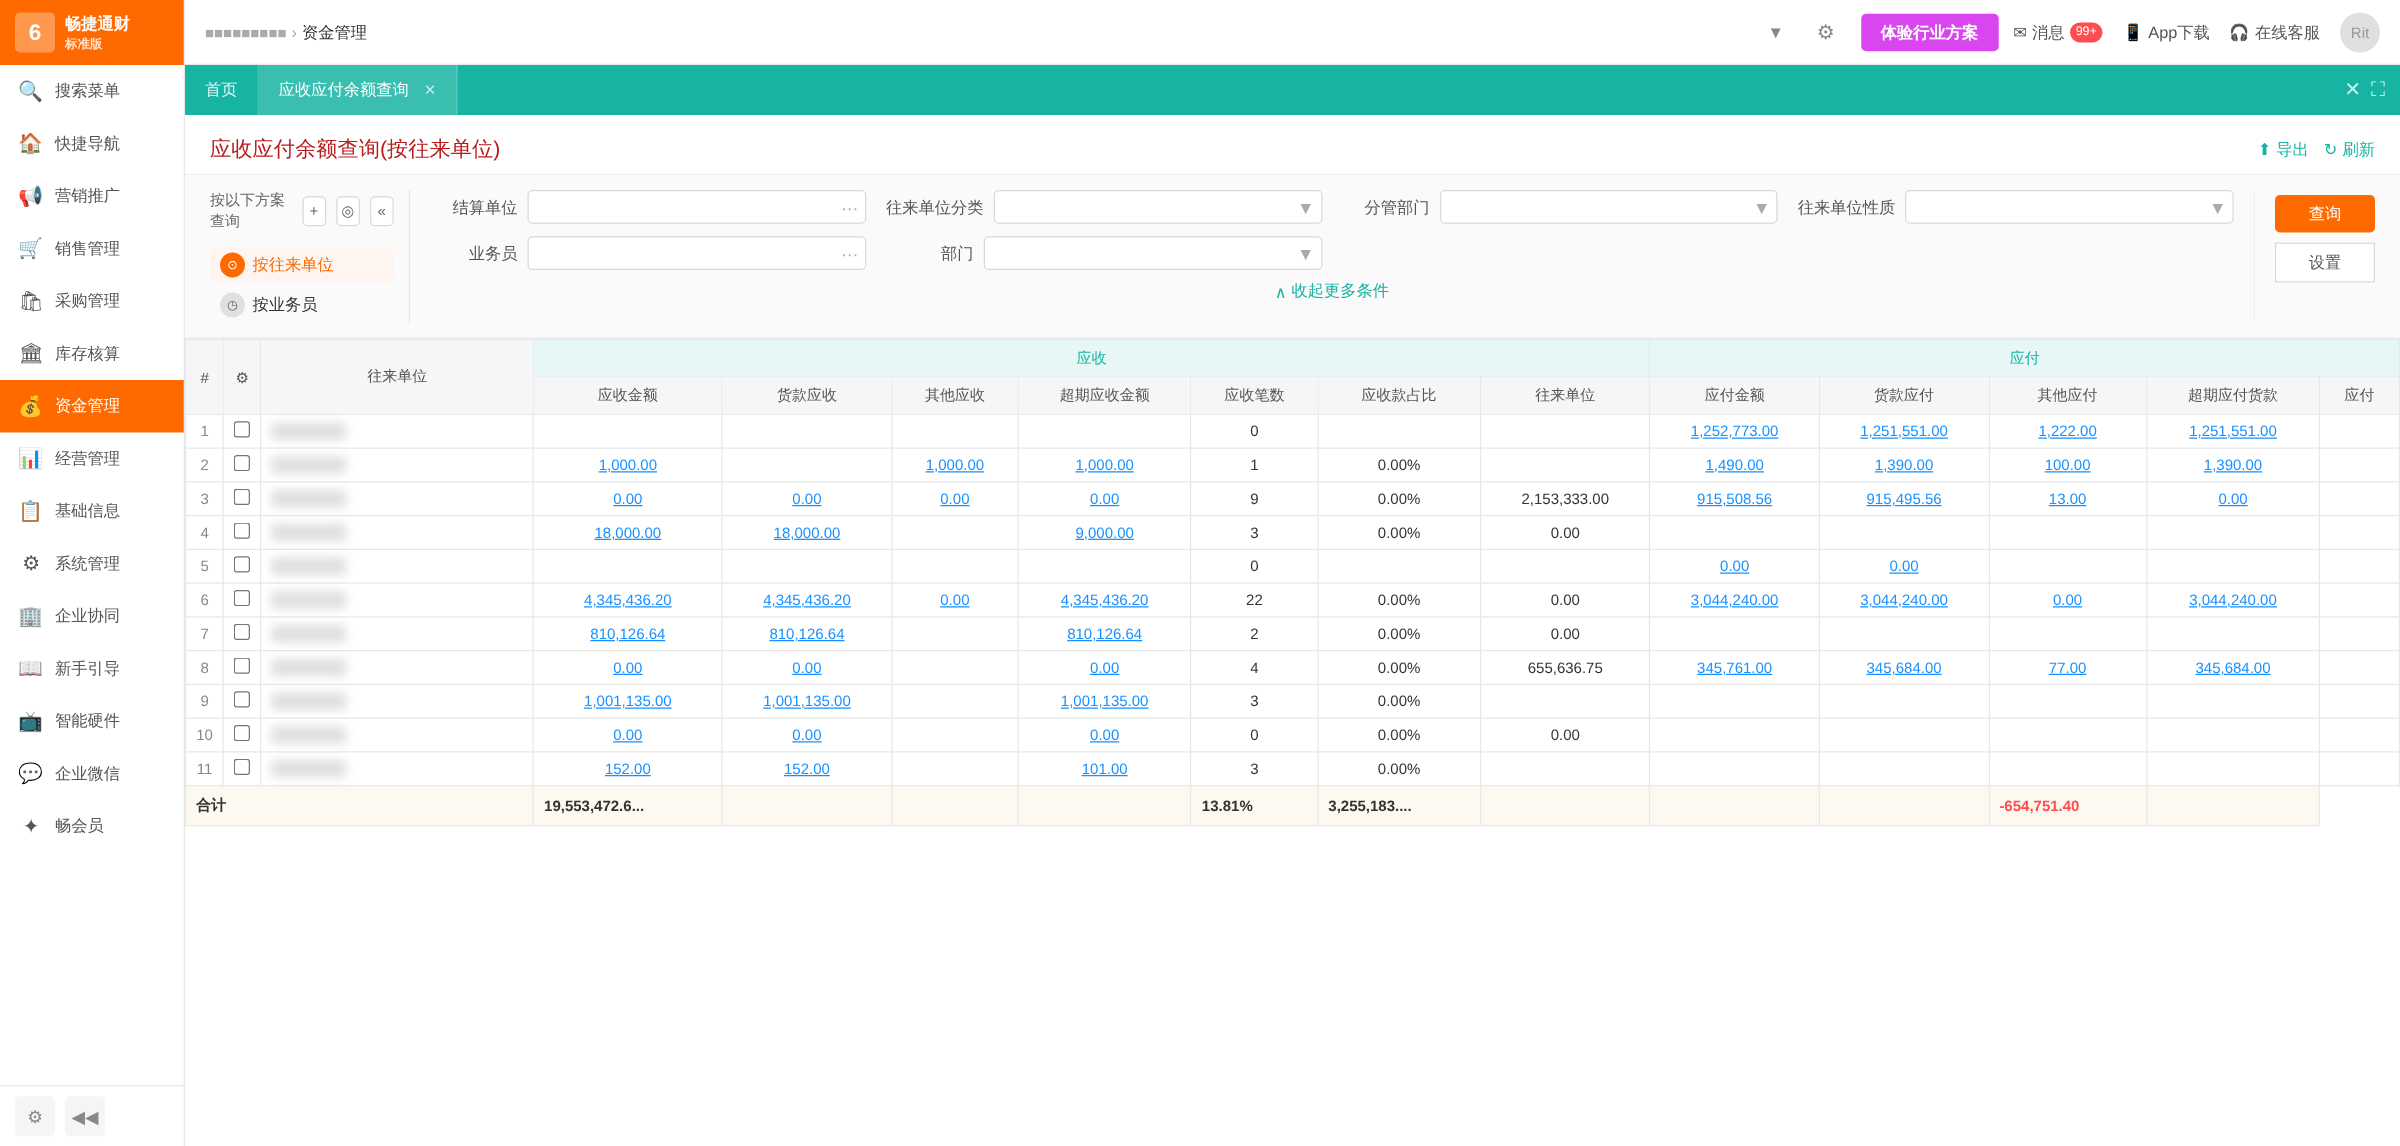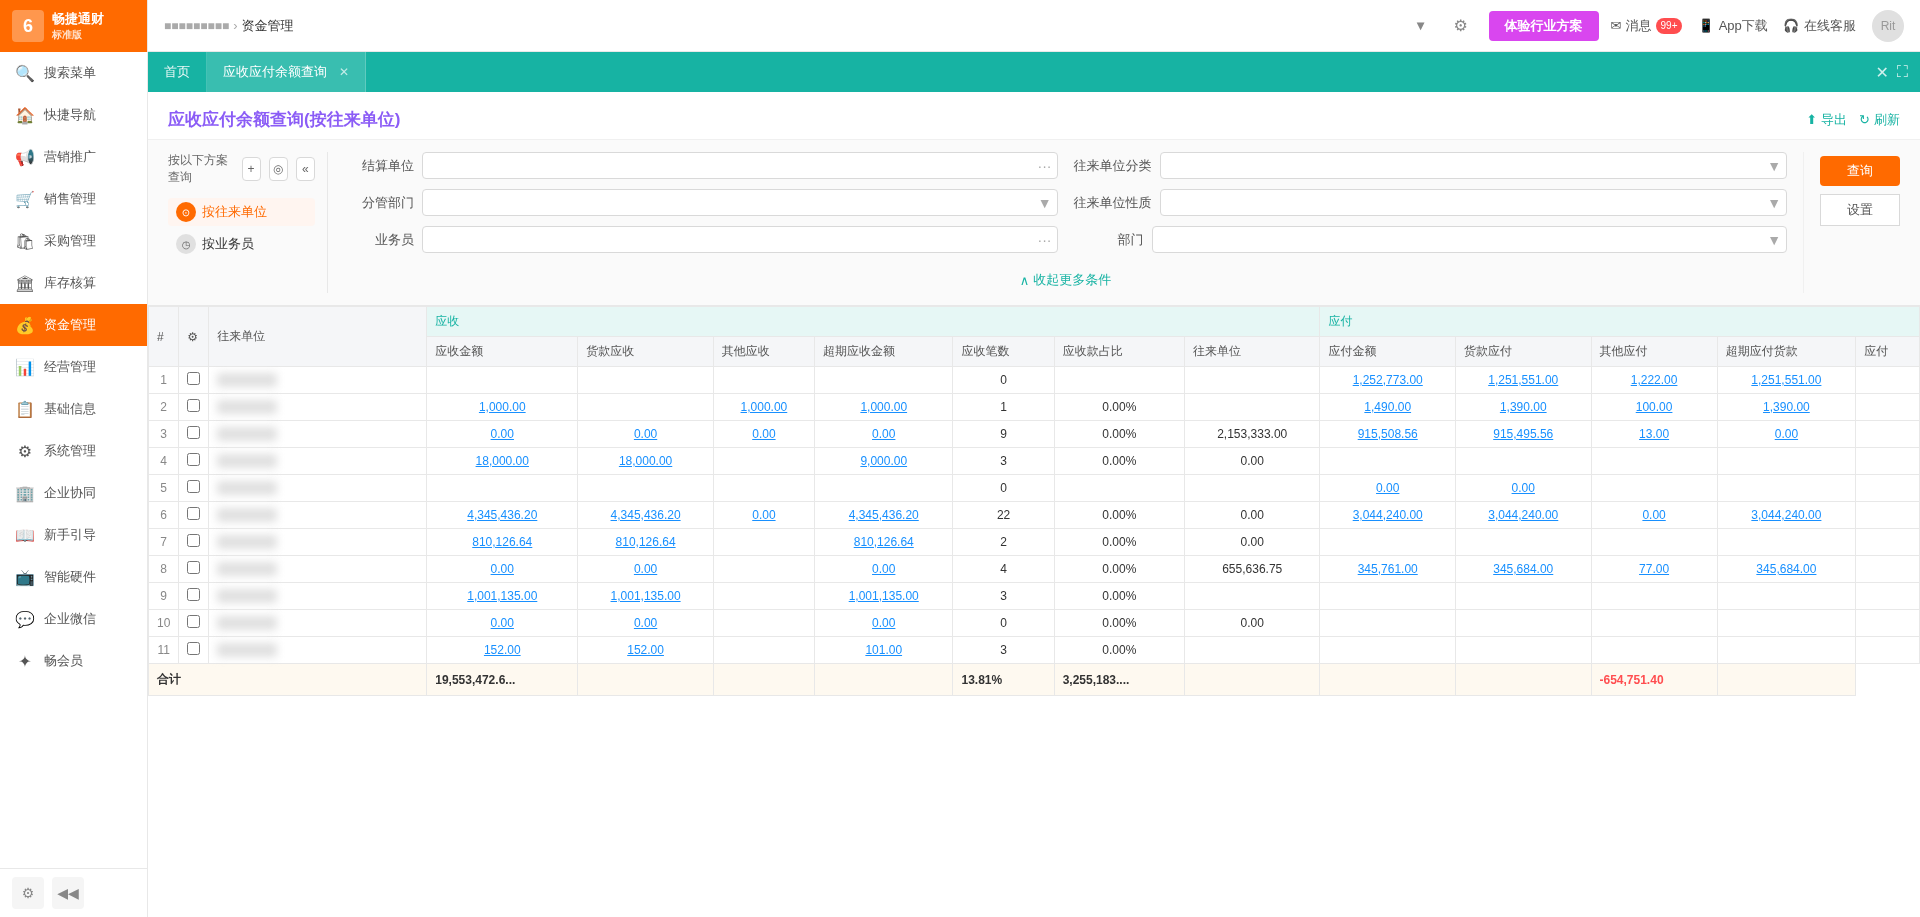--- a/index.html
+++ b/index.html
@@ -105,21 +105,21 @@
 
     .page {
       background: white; margin: 0; height: 100%;
       display: flex; flex-direction: column;
     }
 
     .page-header {
       padding: 16px 20px 8px; display: flex; align-items: center; justify-content: space-between;
       border-bottom: 1px solid #f0f0f0;
     }
-    .page-title { font-size: 17px; font-weight: bold; color: #8b5cf6; }
+    .page-title { font-size: 17px; font-weight: normal; color: #b91c1c; }
     .page-actions { display: flex; align-items: center; gap: 12px; }
     .page-action-btn {
       display: flex; align-items: center; gap: 4px; color: #17b3a3; cursor: pointer;
       font-size: 13px; background: none; border: none;
     }
 
     
     .search-panel {
       padding: 12px 20px; background: #fafafa; border-bottom: 1px solid #e8e8e8;
     }
@@ -143,21 +143,21 @@
     .filter-option-icon {
       width: 20px; height: 20px; border-radius: 50%; background: #ff6a00;
       display: flex; align-items: center; justify-content: center; color: white; font-size: 10px;
     }
     .filter-option-icon2 {
       width: 20px; height: 20px; border-radius: 50%; background: #e0e0e0;
       display: flex; align-items: center; justify-content: center; color: #666; font-size: 10px;
     }
 
     .search-grid {
-      display: grid; grid-template-columns: 1fr 1fr; gap: 10px 16px;
+      display: grid; grid-template-columns: 1fr 1fr 1fr 1fr; gap: 10px 16px;
     }
     .search-row { display: flex; align-items: center; gap: 8px; }
     .search-field-label { font-size: 13px; color: #555; white-space: nowrap; min-width: 70px; text-align: right; }
     .search-input-wrap { flex: 1; position: relative; }
     .search-input {
       width: 100%; border: 1px solid #d9d9d9; border-radius: 4px; padding: 5px 28px 5px 8px;
       font-size: 13px; color: #333; background: white; outline: none;
     }
     .input-suffix {
       position: absolute; right: 6px; top: 50%; transform: translateY(-50%);
@@ -191,21 +191,21 @@
       padding: 6px 20px; font-size: 13px; cursor: pointer; width: 80px;
     }
 
     
     .table-container { flex: 1; overflow: auto; padding: 0 0 0 0; }
     table {
       width: 100%; border-collapse: collapse; font-size: 12px;
     }
     thead tr th {
       background: #f5f6f8; border: 1px solid #e8e8e8; padding: 6px 8px;
-      text-align: left; color: #555; font-weight: 500; white-space: nowrap; position: sticky; top: 0; z-index: 2;
+      text-align: center; color: #555; font-weight: 500; white-space: nowrap; position: sticky; top: 0; z-index: 2;
     }
     thead tr.sub-header th {
       background: #f5f6f8;
     }
     tbody tr td {
       border: 1px solid #e8e8e8; padding: 5px 8px; text-align: center;
       color: #333; white-space: nowrap;
     }
     tbody tr td.linked { color: #1890ff; text-decoration: underline; cursor: pointer; }
     tbody tr td.row-num { color: #888; }

